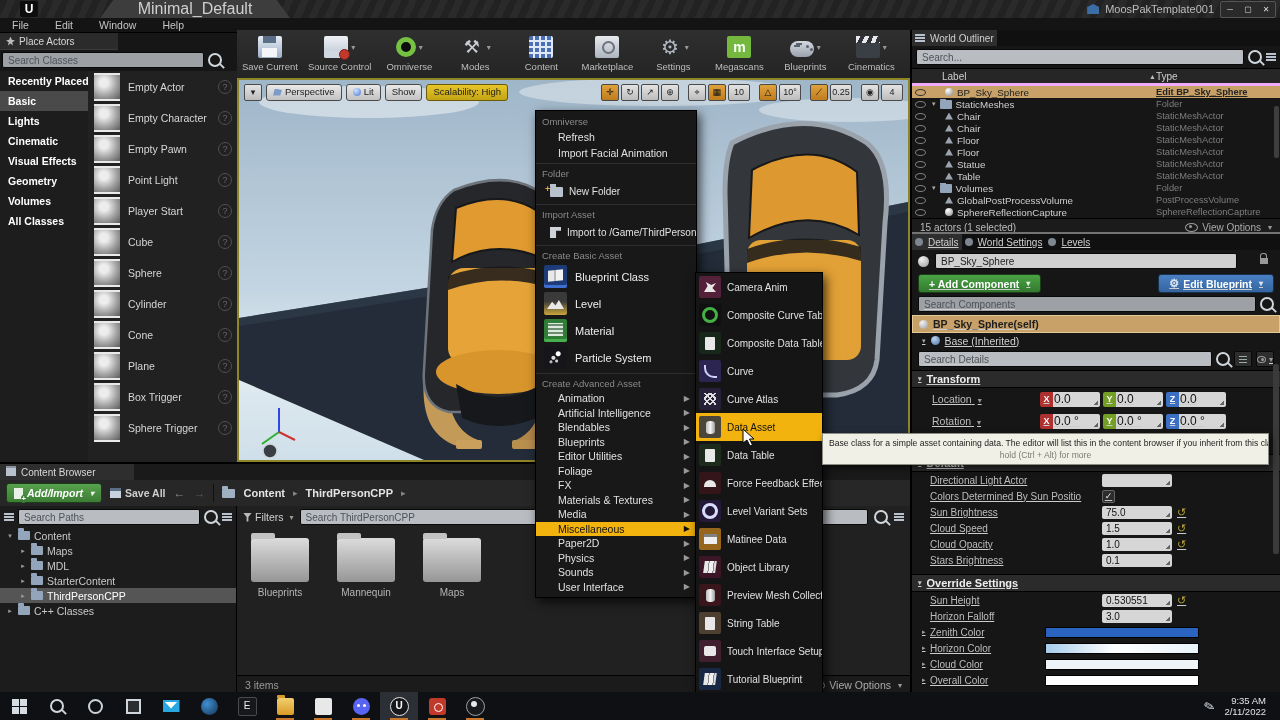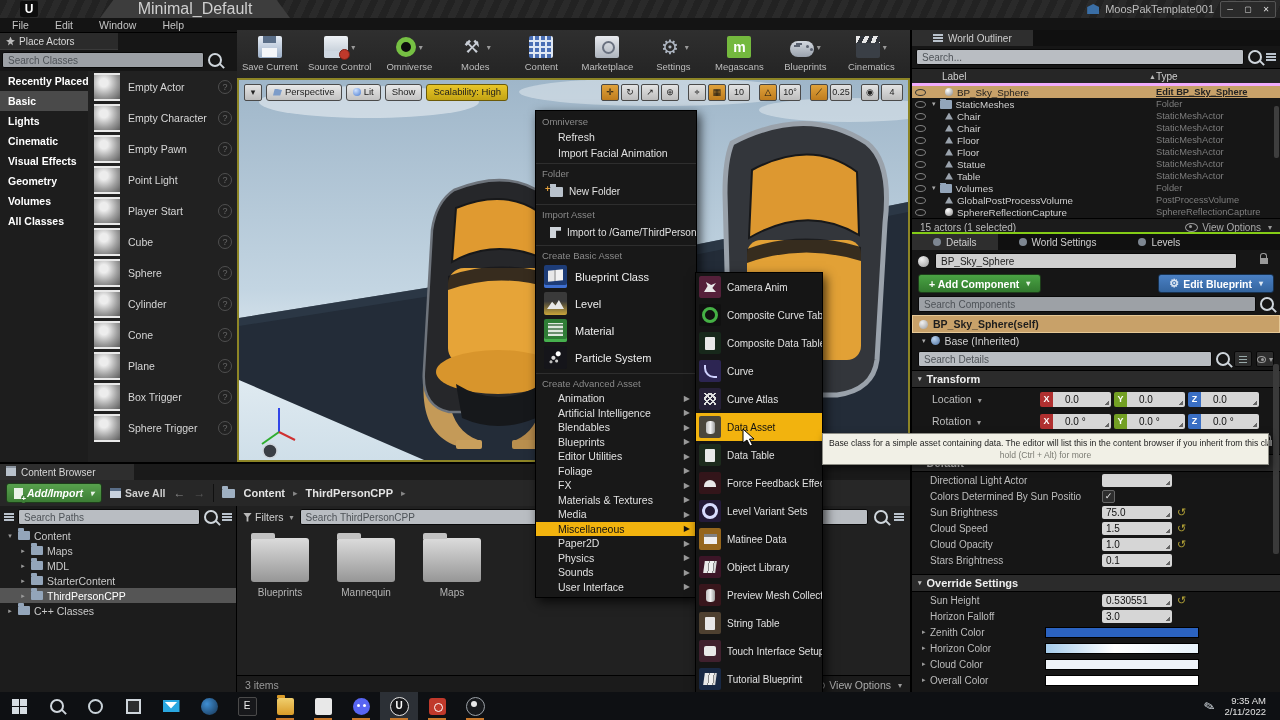--- a/index.html
+++ b/index.html
@@ -119,21 +119,21 @@
   .folder-shape::before{content:"";position:absolute;top:-5px;left:0;width:24px;height:6px;background:#c2c2c2;border-radius:2px 2px 0 0;}
   .cb-folder-label{color:#b5b5b5;font-size:10px;}
   #cb-bottom{position:absolute;left:0;right:0;bottom:0;height:18px;background:#1b1b1b;border-top:1px solid #000;display:flex;align-items:center;padding:0 8px;color:#999;font-size:10.5px;}
   .view-options{margin-left:auto;display:flex;align-items:center;gap:4px;color:#aaa;}
   .eye-glyph{width:11px;height:7px;border:1.5px solid #9a9a9a;border-radius:50%;position:relative;}
   .eye-glyph::after{content:"";position:absolute;left:3px;top:1.5px;width:3px;height:3px;border-radius:50%;background:#9a9a9a;}
 
   
   #right-panel{left:910px;top:30px;width:370px;height:662px;background:#161616;border-left:2px solid #000;box-sizing:border-box;}
   #wo-tabrow{height:16px;background:#101010;display:flex;}
-  .panel-tab{display:flex;align-items:center;gap:5px;padding:0 21px;font-size:10px;color:#cfcfcf;}
+  .panel-tab{display:flex;align-items:center;gap:5px;padding:0 3px;font-size:10px;color:#cfcfcf;}
   .panel-tab.selected{background:#2e2e2e;}
   .list-icon{width:10px;height:8px;background:repeating-linear-gradient(0deg,#b9c2cc 0 2px,transparent 2px 3px);}
   #wo-search-row{display:flex;align-items:center;gap:4px;padding:3px 4px;}
   #wo-header{height:14px;background:#262626;border-top:1px solid #000;border-bottom:3px solid #f0abfc;display:flex;align-items:center;font-size:10px;color:#d0d0d0;}
   #wo-header .col-label{padding-left:30px;flex:1;}
   #wo-header .sort{font-size:7px;color:#bbb;margin-left:40px;}
   #wo-header .col-type{width:124px;}
   #wo-rows{height:132px;overflow:hidden;position:relative;}
   .wo-row{height:12px;display:flex;align-items:center;font-size:9.8px;color:#cfcfcf;}
   .wo-row .eye{margin:0 4px 0 3px;flex:none;width:9px;height:5px;border:1px solid #7f7f7f;border-radius:50%;}
@@ -141,21 +141,21 @@
   .wo-row .type{width:124px;color:#7d7d7d;font-size:9.3px;white-space:nowrap;overflow:hidden;}
   .wo-row.selected{background:#c8a169;color:#1d1d1d;}
   .wo-row.selected .type{color:#222;text-decoration:underline;font-weight:bold;}
   .wo-row.selected .eye{border-color:#333;}
   .wo-arrow{font-size:7px;color:#aaa;}
   .wo-sphere{width:8px;height:8px;border-radius:50%;background:radial-gradient(circle at 35% 30%,#fff,#888);flex:none;}
   .wo-mesh{width:8px;height:7px;background:#9aa3ad;clip-path:polygon(0 100%,50% 0,100% 100%);flex:none;}
   #wo-footer{height:16px;background:#1b1b1b;border-top:1px solid #000;display:flex;align-items:center;padding:0 8px;font-size:10px;color:#bbb;}
   #wo-scroll{position:absolute;right:1px;top:20px;width:5px;height:52px;background:#3e3e3e;border-radius:2px;}
 
-  #details{position:absolute;left:0;top:202px;right:0;bottom:0;background:#161616;border-top:2px solid #84cc16;}
+  #details{position:absolute;left:0;top:202px;right:0;bottom:0;background:#161616;border-top:2px solid #737373;text-decoration:underline;}
   #dt-tabrow{height:16px;background:#101010;display:flex;}
   .dot-icon{width:8px;height:8px;border-radius:50%;background:#7d8691;}
   #dt-name-row{display:flex;align-items:center;gap:6px;padding:3px 6px;}
   .sphere-ico{width:11px;height:11px;border-radius:50%;background:radial-gradient(circle at 35% 30%,#f2f2f2,#9a9a9a);}
   .lock{width:8px;height:6px;background:#9a9a9a;position:relative;margin-left:auto;margin-right:6px;}
   .lock::before{content:"";position:absolute;width:5px;height:4px;border:1.5px solid #9a9a9a;border-bottom:none;border-radius:3px 3px 0 0;top:-5px;left:0;}
   #dt-buttons{display:flex;align-items:center;padding:2px 6px;gap:6px;}
   #btn-add-component{height:17px;background:linear-gradient(#4aa344,#327a2e);border:1px solid #1d3d1a;border-radius:3px;color:#fff;font-weight:bold;font-size:10.5px;padding:0 10px;display:flex;align-items:center;gap:4px;}
   #btn-edit-blueprint{height:17px;background:linear-gradient(#4a80c4,#34659f);border:1px solid #17314f;border-radius:3px;color:#fff;font-weight:bold;font-size:10.5px;padding:0 10px;display:flex;align-items:center;gap:4px;margin-left:auto;}
   .gear-sm{font-size:11px;line-height:11px;color:#dce6f2;}
@@ -167,21 +167,21 @@
   #dt-search-details{display:flex;align-items:center;gap:4px;padding:3px 6px;}
   .sd-btn{width:16px;height:14px;background:#2e2e2e;border:1px solid #090909;border-radius:2px;display:flex;align-items:center;justify-content:center;}
   .grid-glyph{width:8px;height:8px;background:repeating-linear-gradient(0deg,#9aa 0 1.5px,transparent 1.5px 3px);}
   .section-hdr{height:16px;background:#2b2b2b;border-top:1px solid #000;border-bottom:1px solid #000;display:flex;align-items:center;gap:5px;padding-left:6px;color:#efefef;font-weight:bold;font-size:11px;}
   .sec-arrow{font-size:7px;color:#bbb;}
   .t-row{height:22px;display:flex;align-items:center;padding-left:20px;}
   .t-label{width:108px;color:#bdbdbd;font-size:10.5px;}
   .axis-group{display:flex;align-items:center;margin-right:3px;}
   .axis-chip{width:13px;height:15px;color:#fff;font-size:9px;font-weight:bold;text-align:center;line-height:15px;border-radius:2px 0 0 2px;}
   .axis-chip.x{background:#b03030;}.axis-chip.y{background:#73a024;}.axis-chip.z{background:#3a6fc4;}
-  .axis-val{width:46px;height:15px;background:#d6d6d6;border-radius:0 2px 2px 0;color:#111;font-size:10px;line-height:15px;padding-left:12px;position:relative;}
+  .axis-val{width:46px;height:15px;background:#d6d6d6;border-radius:0 2px 2px 0;color:#111;font-size:12px;line-height:15px;padding-left:1px;position:relative;}
   .axis-val::after{content:"";position:absolute;right:2px;bottom:2px;width:4px;height:4px;background:linear-gradient(135deg,transparent 50%,#666 50%);}
   .d-row{height:16px;display:flex;align-items:center;padding-left:18px;}
   .d-label{width:172px;color:#bdbdbd;font-size:10px;white-space:nowrap;overflow:hidden;}
   .d-val{width:66px;height:13px;background:#d6d6d6;border-radius:2px;color:#111;font-size:10px;line-height:13px;padding-left:4px;position:relative;}
   .d-val::after{content:"";position:absolute;right:2px;bottom:2px;width:4px;height:4px;background:linear-gradient(135deg,transparent 50%,#666 50%);}
   .revert{color:#b5a437;font-size:11px;margin-left:5px;}
   .chk{width:11px;height:11px;background:#2d2d2d;border:1px solid #666;border-radius:2px;color:#e8e8e8;font-size:9px;line-height:11px;text-align:center;}
   .chk::after{content:"✓";}
   .c-row{height:16px;display:flex;align-items:center;padding-left:10px;}
   .c-arrow{font-size:7px;color:#999;width:8px;}

